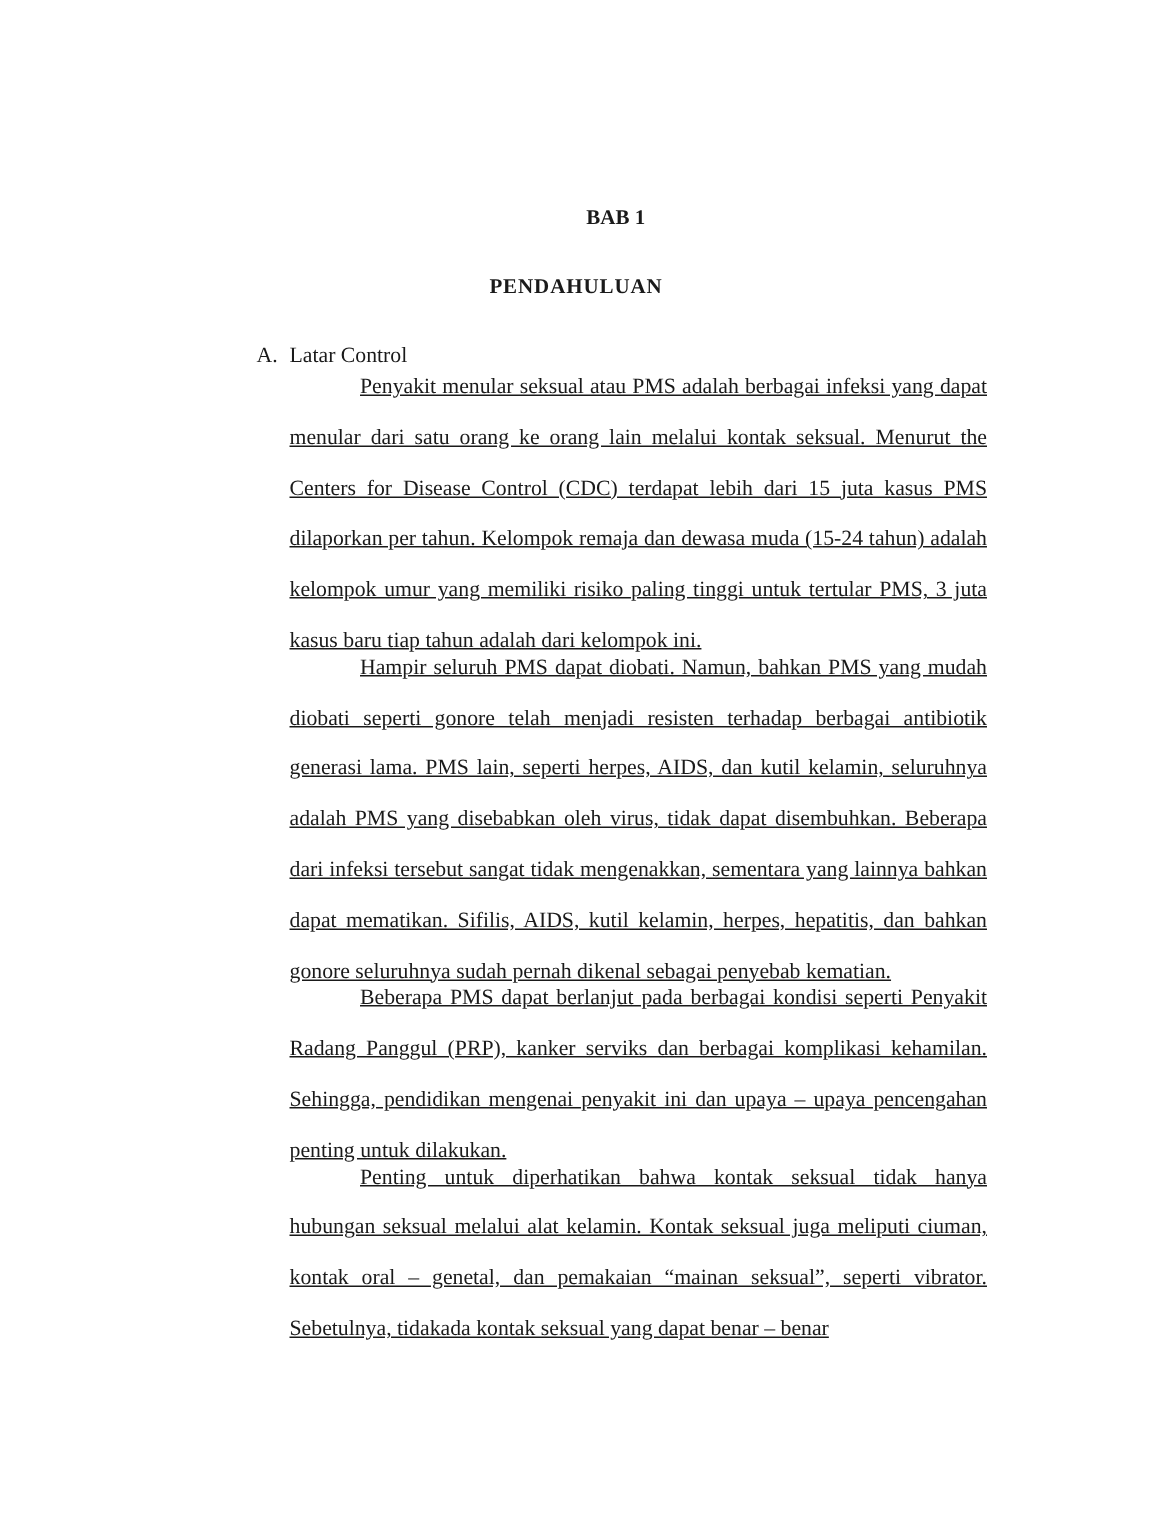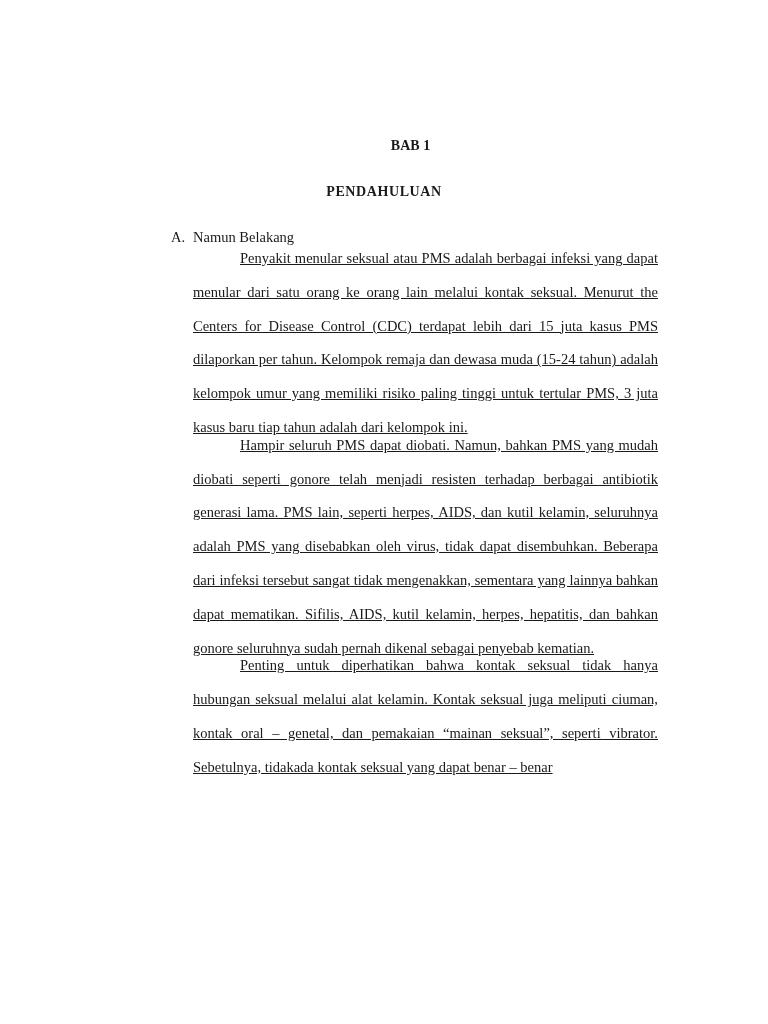--- a/index.html
+++ b/index.html
@@ -76,22 +76,23 @@
 </head>
 <body>
 
 <div class="page">
 
   <div class="chapter-label">BAB 1</div>
 
   <div class="chapter-title">PENDAHULUAN</div>
 
   <div class="section-heading">
-    <span class="marker">A.</span><span>Namun Belakang</span>
+    <span class="marker">A.</span><span>Latar Control</span>
   </div>
 
   <div class="body-text" style="top: 242px;">
     <p class="para">Penyakit menular seksual atau PMS adalah berbagai infeksi yang dapat menular dari satu orang ke orang lain melalui kontak seksual. Menurut the Centers for Disease Control (CDC) terdapat lebih dari 15 juta kasus PMS dilaporkan per tahun. Kelompok remaja dan dewasa muda (15-24 tahun) adalah kelompok umur yang memiliki risiko paling tinggi untuk tertular PMS, 3 juta kasus baru tiap tahun adalah dari kelompok ini.</p>
     <p class="para">Hampir seluruh PMS dapat diobati. Namun, bahkan PMS yang mudah diobati seperti gonore telah menjadi resisten terhadap berbagai antibiotik generasi lama. PMS lain, seperti herpes, AIDS, dan kutil kelamin, seluruhnya adalah PMS yang disebabkan oleh virus, tidak dapat disembuhkan. Beberapa dari infeksi tersebut sangat tidak mengenakkan, sementara yang lainnya bahkan dapat mematikan. Sifilis, AIDS, kutil kelamin, herpes, hepatitis, dan bahkan gonore seluruhnya sudah pernah dikenal sebagai penyebab kematian.</p>
+    <p class="para">Beberapa PMS dapat berlanjut pada berbagai kondisi seperti Penyakit Radang Panggul (PRP), kanker serviks dan berbagai komplikasi kehamilan. Sehingga, pendidikan mengenai penyakit ini dan upaya – upaya pencengahan penting untuk dilakukan.</p>
     <p class="para">Penting untuk diperhatikan bahwa kontak seksual tidak hanya hubungan seksual melalui alat kelamin. Kontak seksual juga meliputi ciuman, kontak oral – genetal, dan pemakaian “mainan seksual”, seperti vibrator. Sebetulnya, tidakada kontak seksual yang dapat benar – benar</p>
   </div>
 
 </div>
 
 </body></html>

